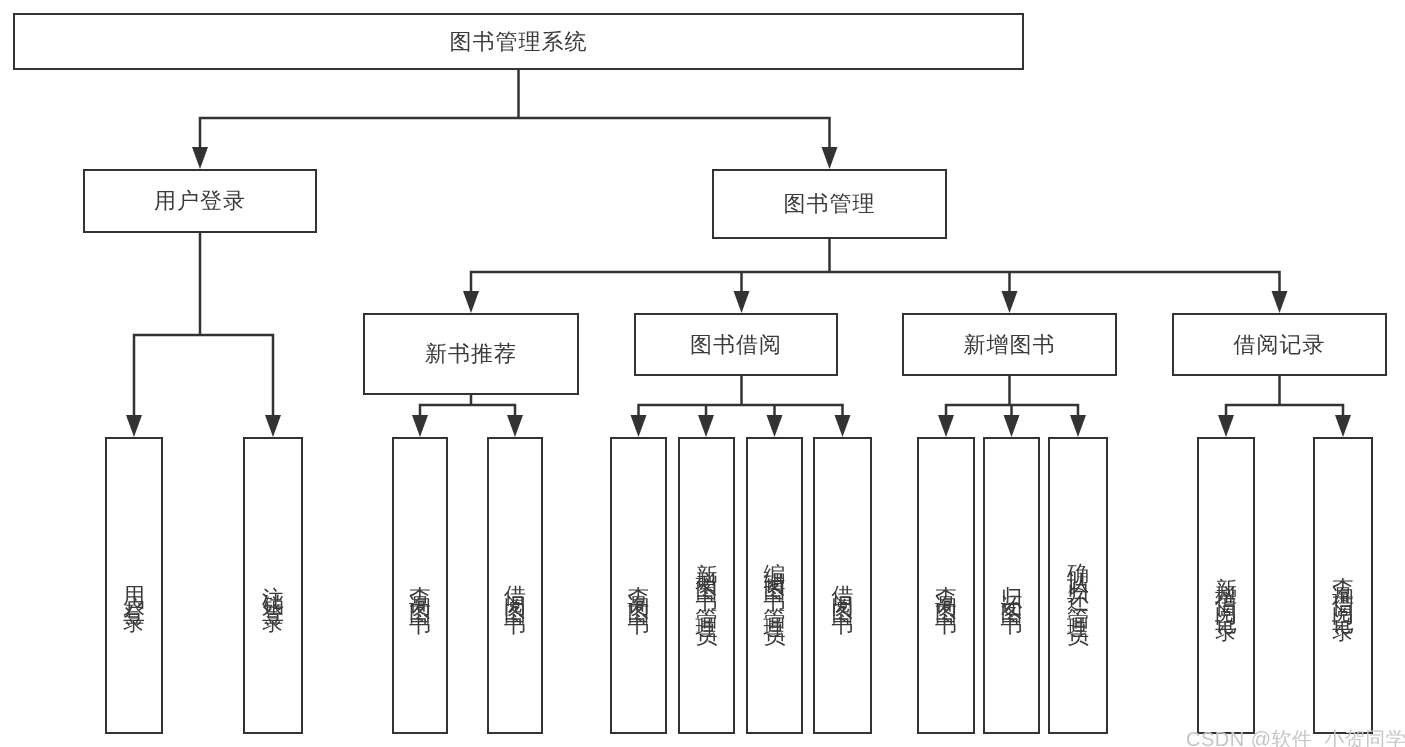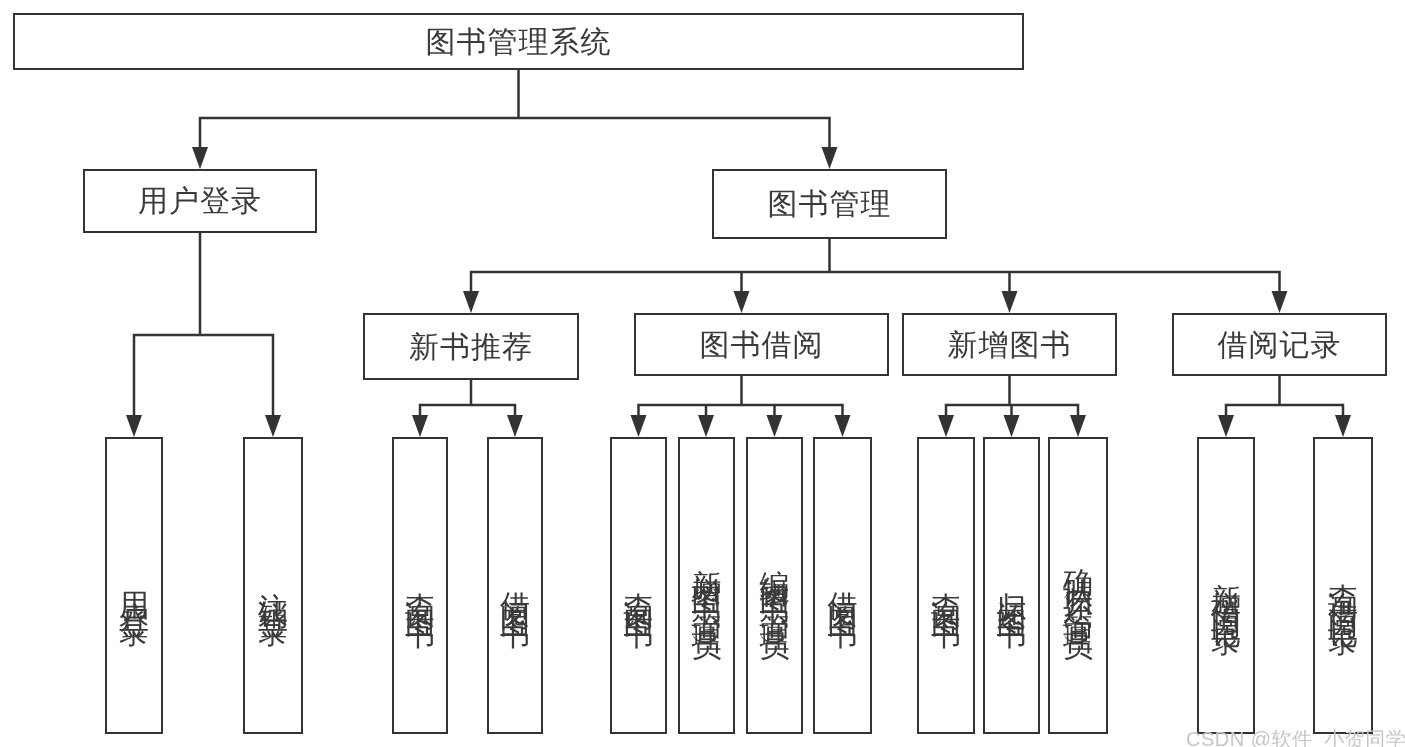--- a/index.html
+++ b/index.html
@@ -24,21 +24,21 @@
   }
   .box {
     position: absolute;
     box-sizing: border-box;
     border: 2.6px solid #333333;
     background: #ffffff;
     display: flex;
     align-items: center;
     justify-content: center;
     color: #3a3a3a;
-    font-size: 30px;
+    font-size: 22px;
     line-height: 1;
   }
   .box .hlabel {
     white-space: nowrap;
     letter-spacing: 1px;
   }
   .box .vlabel {
     writing-mode: vertical-lr;
     text-orientation: mixed;
     letter-spacing: 9px;
@@ -108,24 +108,24 @@
     <span class="hlabel">图书管理系统</span>
   </div>
 
   <div class="box" style="left:83px; top:169px; width:234px; height:64px;">
     <span class="hlabel">用户登录</span>
   </div>
   <div class="box" style="left:712px; top:169px; width:235px; height:70px;">
     <span class="hlabel">图书管理</span>
   </div>
 
-  <div class="box" style="left:363px; top:313px; width:216px; height:67px;">
+  <div class="box" style="left:363px; top:313px; width:216px; height:82px;">
     <span class="hlabel">新书推荐</span>
   </div>
-  <div class="box" style="left:634px; top:313px; width:255px; height:63px;">
+  <div class="box" style="left:634px; top:313px; width:204px; height:63px;">
     <span class="hlabel">图书借阅</span>
   </div>
   <div class="box" style="left:902px; top:313px; width:215px; height:63px;">
     <span class="hlabel">新增图书</span>
   </div>
   <div class="box" style="left:1172px; top:313px; width:215px; height:63px;">
     <span class="hlabel">借阅记录</span>
   </div>
 
   <div class="box" style="left:105px; top:437px; width:58px; height:297px;">

